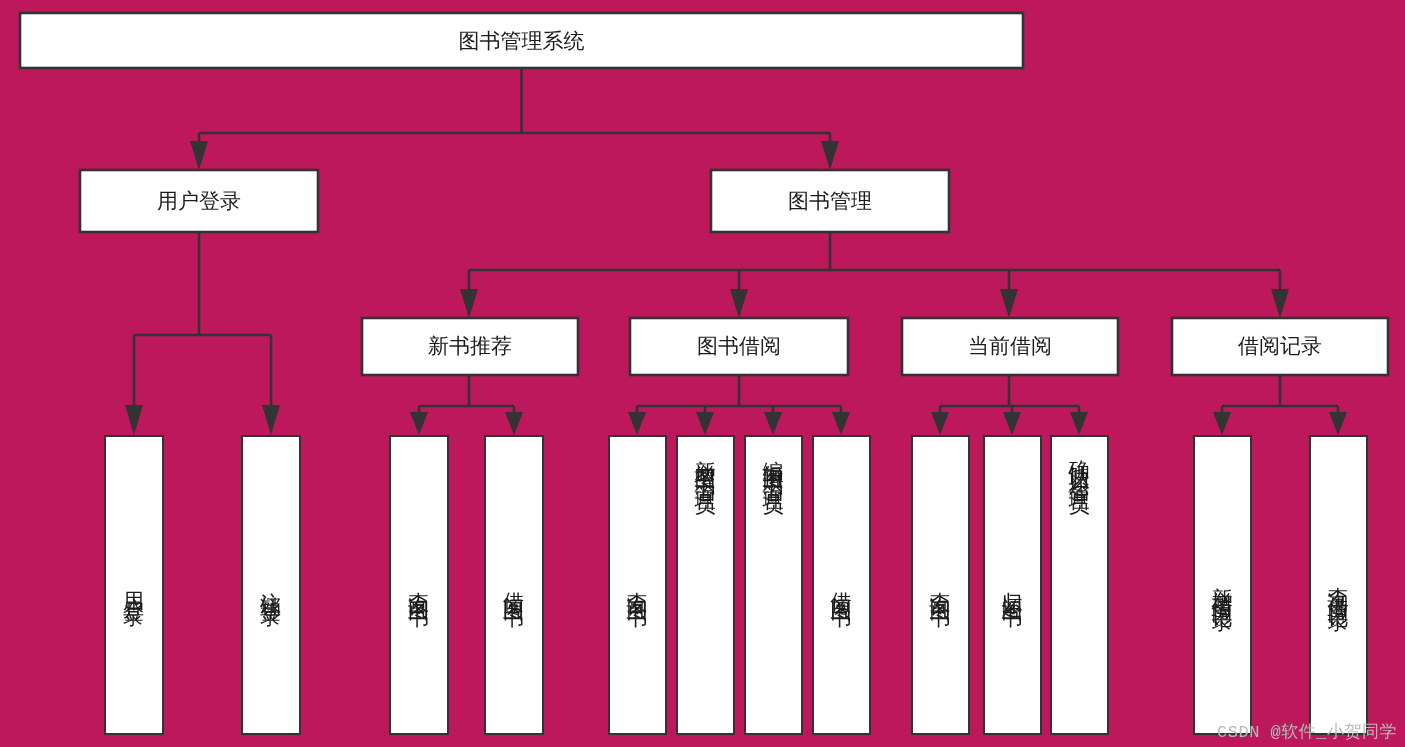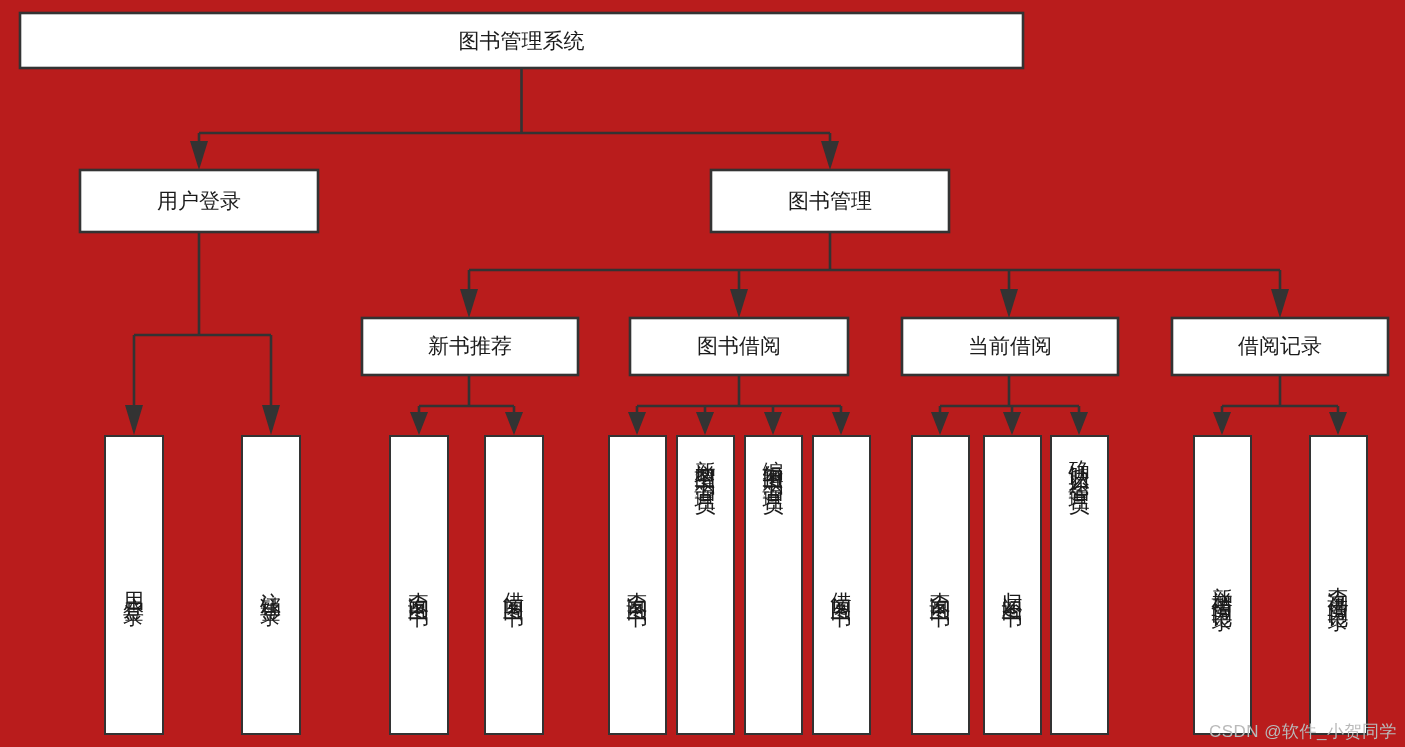--- a/index.html
+++ b/index.html
@@ -10,21 +10,21 @@
   body {
     width: 1405px;
     height: 747px;
     font-family: "Liberation Sans", "DejaVu Sans", sans-serif;
     overflow: hidden;
   }
   #diagram-root {
     position: relative;
     width: 1405px;
     height: 747px;
-    background: #b91c1c;
+    background: #be185d;
   }
   svg#flowchart {
     position: absolute;
     left: 0;
     top: 0;
     width: 1405px;
     height: 747px;
     display: block;
   }
   .node-rect {
@@ -46,21 +46,21 @@
     font-family: "Liberation Sans", "DejaVu Sans", sans-serif;
     font-size: 21px;
     fill: #1b1b1b;
     text-anchor: middle;
     dominant-baseline: middle;
   }
   .watermark {
     position: absolute;
     right: 8px;
     bottom: 4px;
-    font-family: Liberation Sans, sans-serif;
+    font-family: Liberation Mono, monospace;
     font-size: 17px;
     color: #b9b9b9;
     white-space: nowrap;
     letter-spacing: 0.5px;
     margin-top: 13px;
   }
   .vnode {
     position: absolute;
     box-sizing: border-box;
     background: #ffffff;

